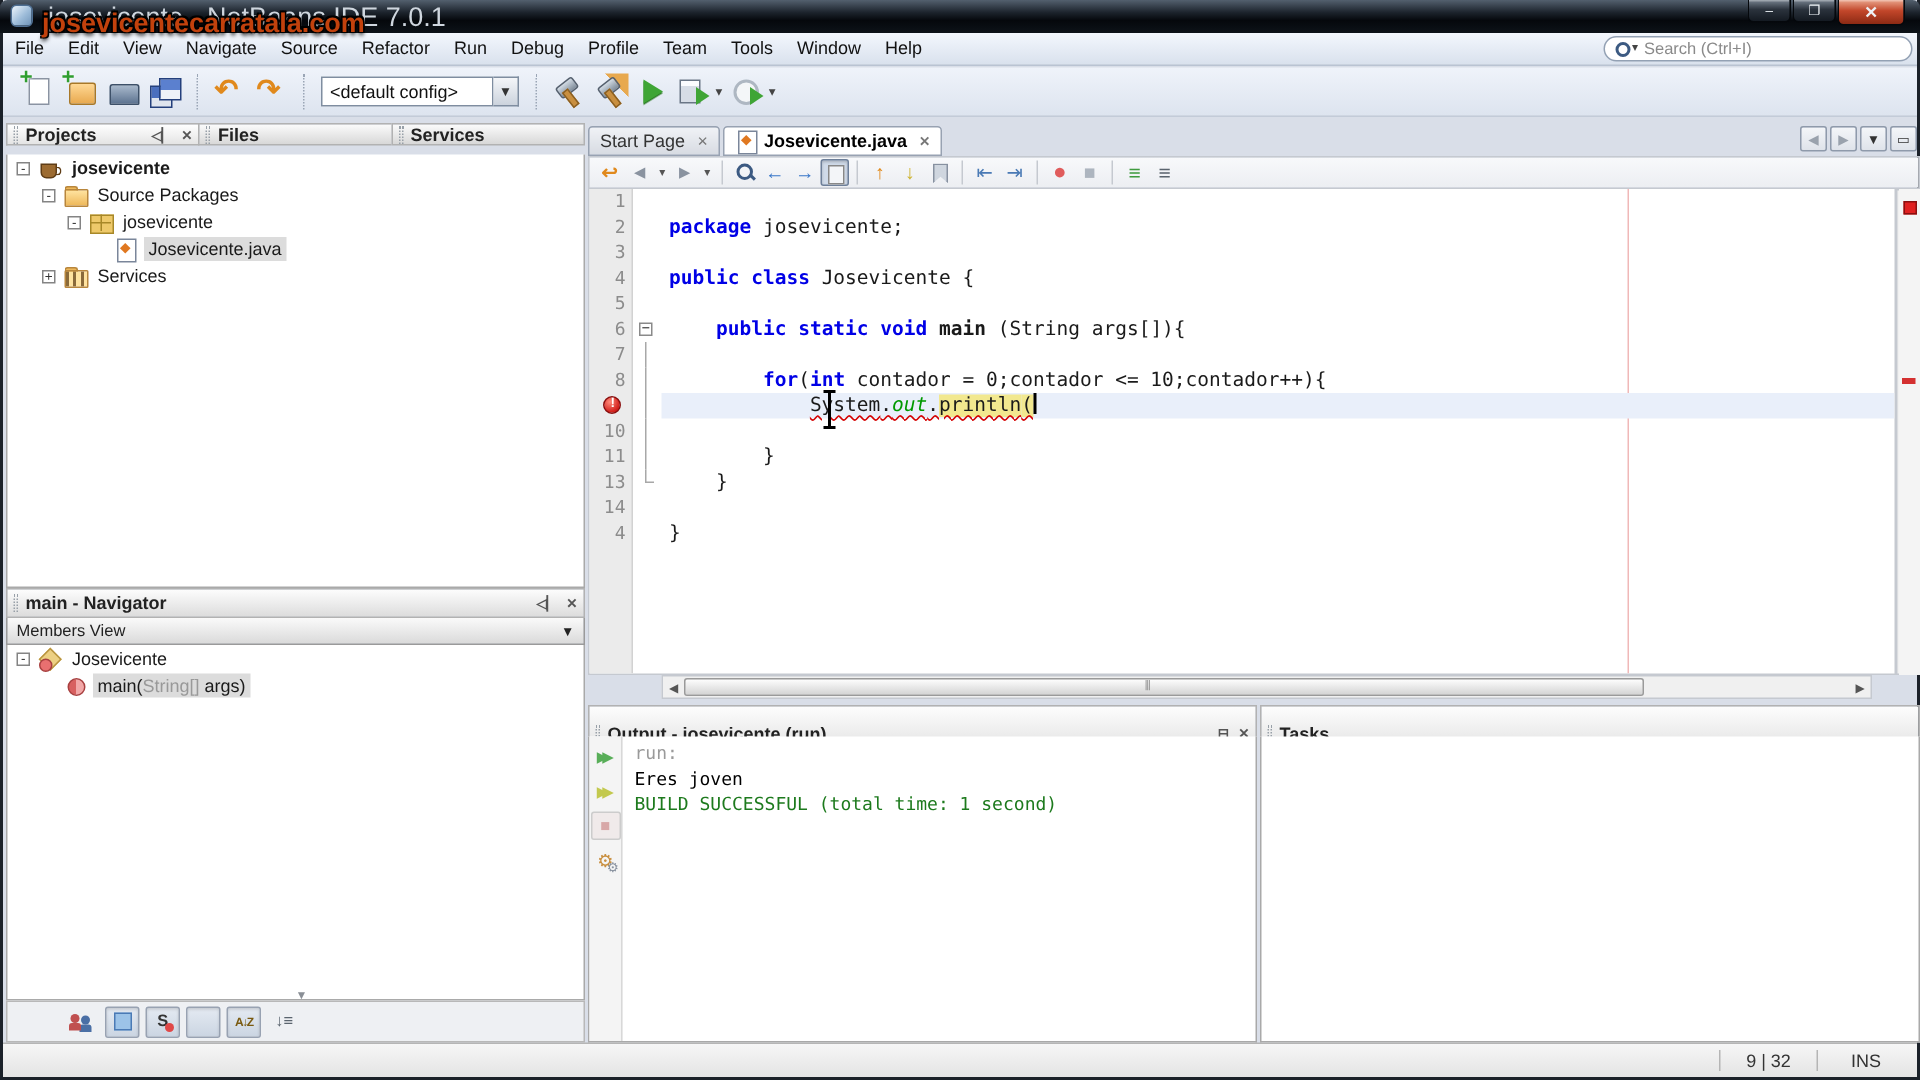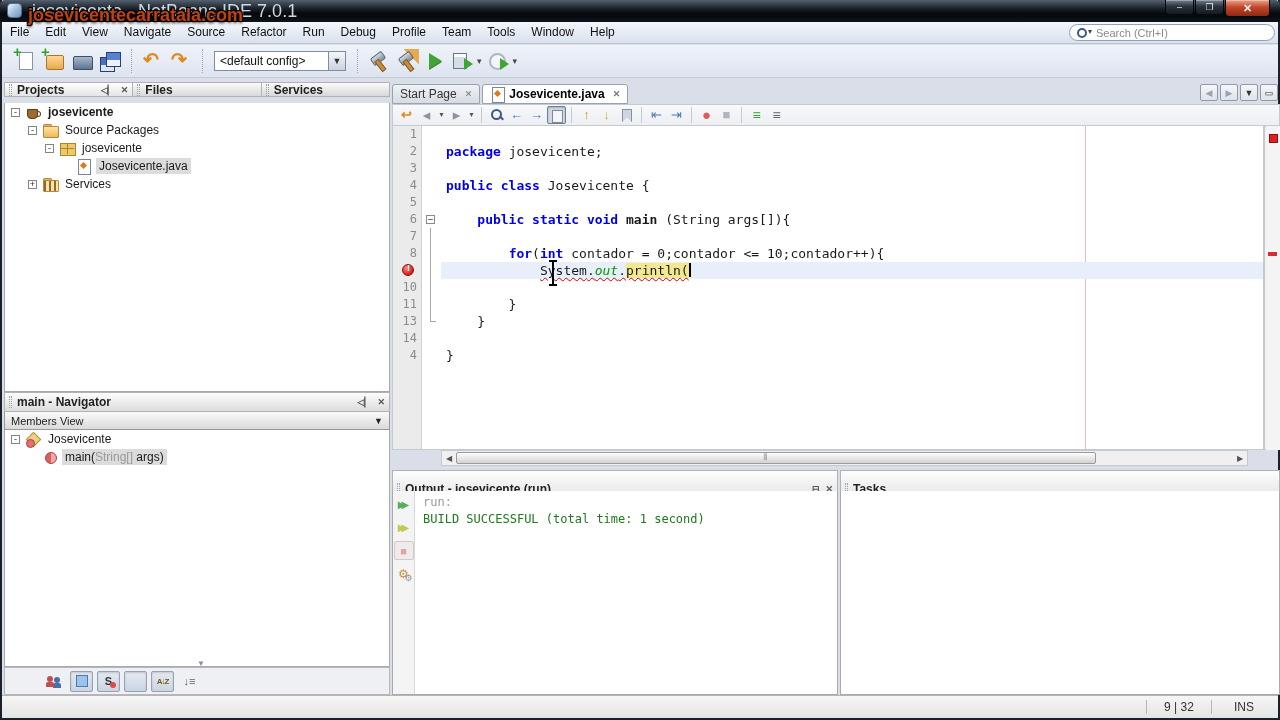--- a/index.html
+++ b/index.html
@@ -512,20 +512,21 @@
     </div>
     <div class="bp-body">
       <div class="out-strip" id="out-buttons">
           <span class="ob ob-rerun"></span>
           <span class="ob ob-rerun-alt"></span>
           <span class="ob ob-stop"></span>
           <span class="ob ob-ant-settings"></span>
         </div>
       <div class="console" id="console">
           <div class="c-muted">run:</div>
+          <div class="c-plain">Eres joven</div>
           <div class="c-success">BUILD SUCCESSFUL (total time: 1 second)</div>
         </div>
     </div>
   </div>
 
   <div class="tasks-panel">
     <div class="phead bp-head">
       <span class="dots"></span>
       <span>Tasks</span>
     </div>

